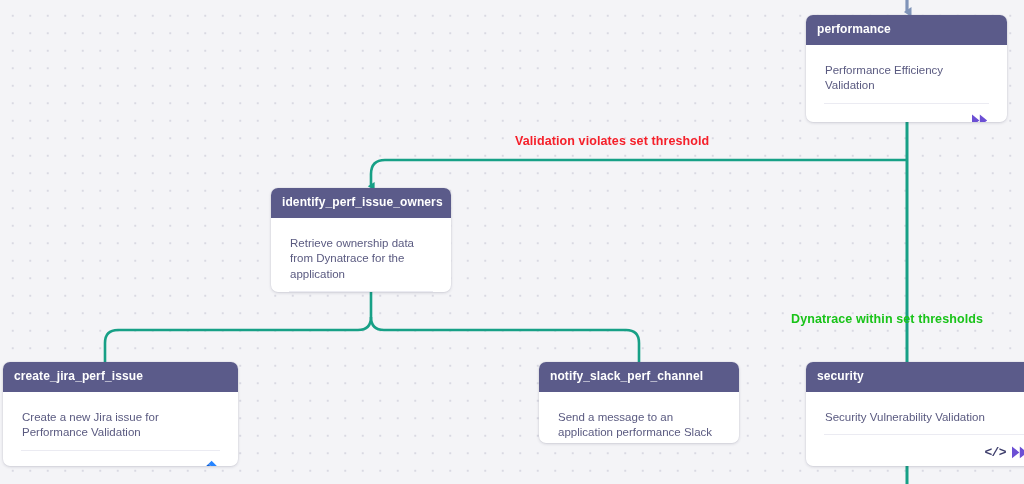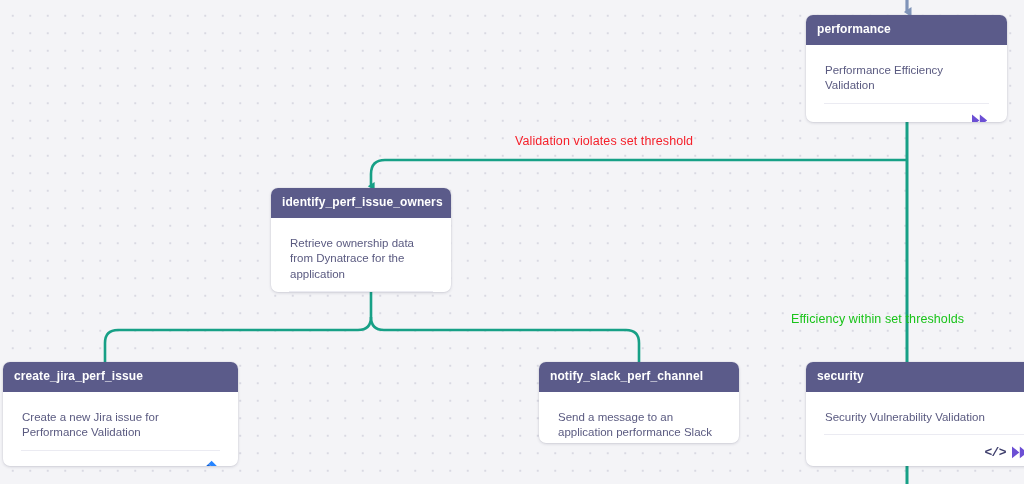--- a/index.html
+++ b/index.html
@@ -86,21 +86,21 @@
   .code-icon {
     color: #3d3d6b;
     font-family: "Liberation Mono", monospace;
     font-size: 13px;
     font-weight: bold;
     letter-spacing: -0.6px;
   }
   .edge-label {
     position: absolute;
     font-size: 12.5px;
-    font-weight: normal;
+    font-weight: bold;
     white-space: nowrap;
     letter-spacing: 0.1px;
   }
   .label-violates { color: #f5202a; }
   .label-within { color: #19c319; }
 </style>
 </head>
 <body>
 
 <div id="canvas">
@@ -123,21 +123,21 @@
 
     <path d="M371,292 L371,317" stroke="#17a086" stroke-width="2.6" fill="none"></path>
     <path d="M371,317 Q371,330 358,330 L118,330 Q105,330 105,343 L105,366" stroke="#17a086" stroke-width="2.6" fill="none" marker-end="url(#arrow-teal)"></path>
     <path d="M371,317 Q371,330 384,330 L626,330 Q639,330 639,343 L639,366" stroke="#17a086" stroke-width="2.6" fill="none" marker-end="url(#arrow-teal)"></path>
 
     <path d="M907,466 L907,492" stroke="#17a086" stroke-width="3" fill="none"></path>
   </svg>
 
   <div class="edge-label label-violates" style="left:515px; top:134px;">Validation violates set threshold</div>
 
-  <div class="edge-label label-within" style="left:791px; top:312px;">Efficiency within set thresholds</div>
+  <div class="edge-label label-within" style="left:791px; top:312px;">Dynatrace within set thresholds</div>
 
   <div class="node" style="left:806px; top:15px; width:201px; height:107px;">
     <div class="node-header">performance</div>
     <div class="node-body">
       <div class="node-desc">Performance Efficiency Validation</div>
       <div class="node-divider"></div>
       <div class="node-footer">
         <span class="icon">
           <svg width="18" height="15" viewBox="0 0 18 15">
             <path d="M1,1.6 L8.4,7.4 L1,13.2 Z" fill="#6c4fd4"></path>

